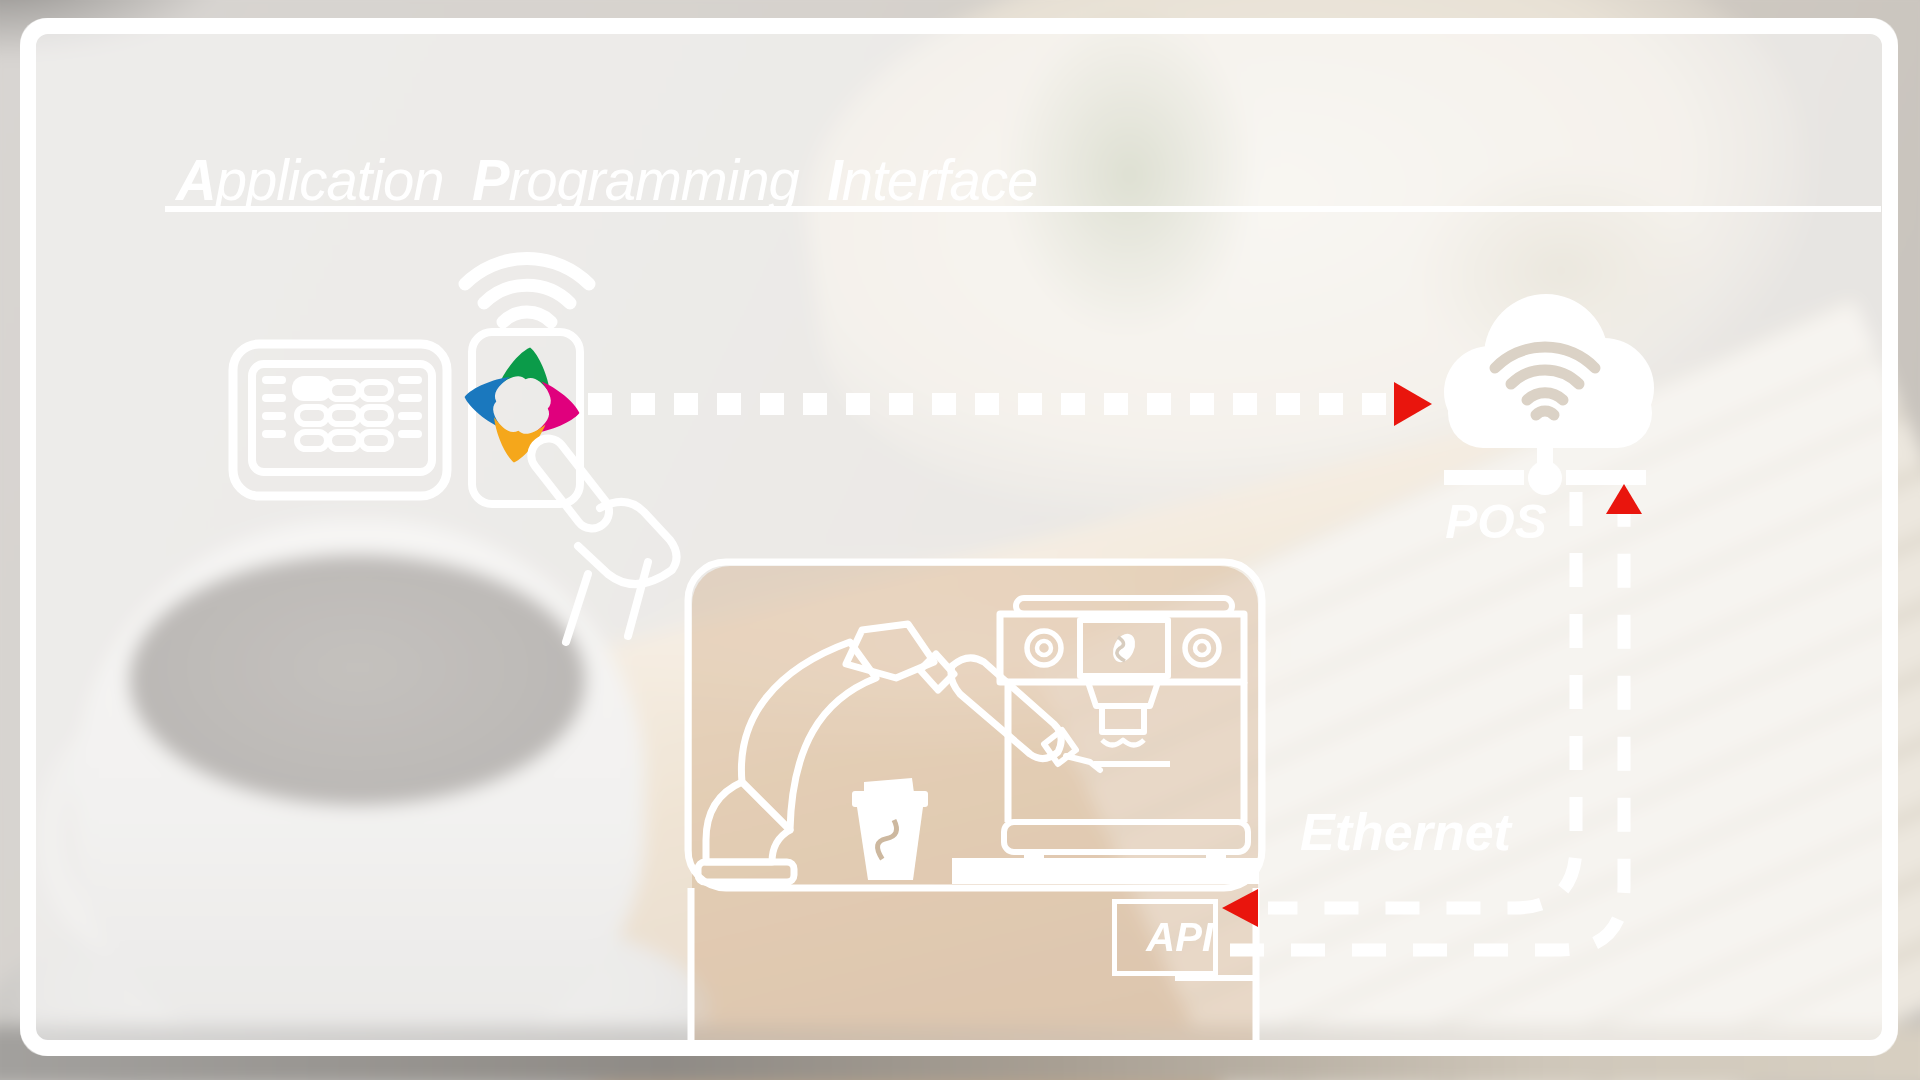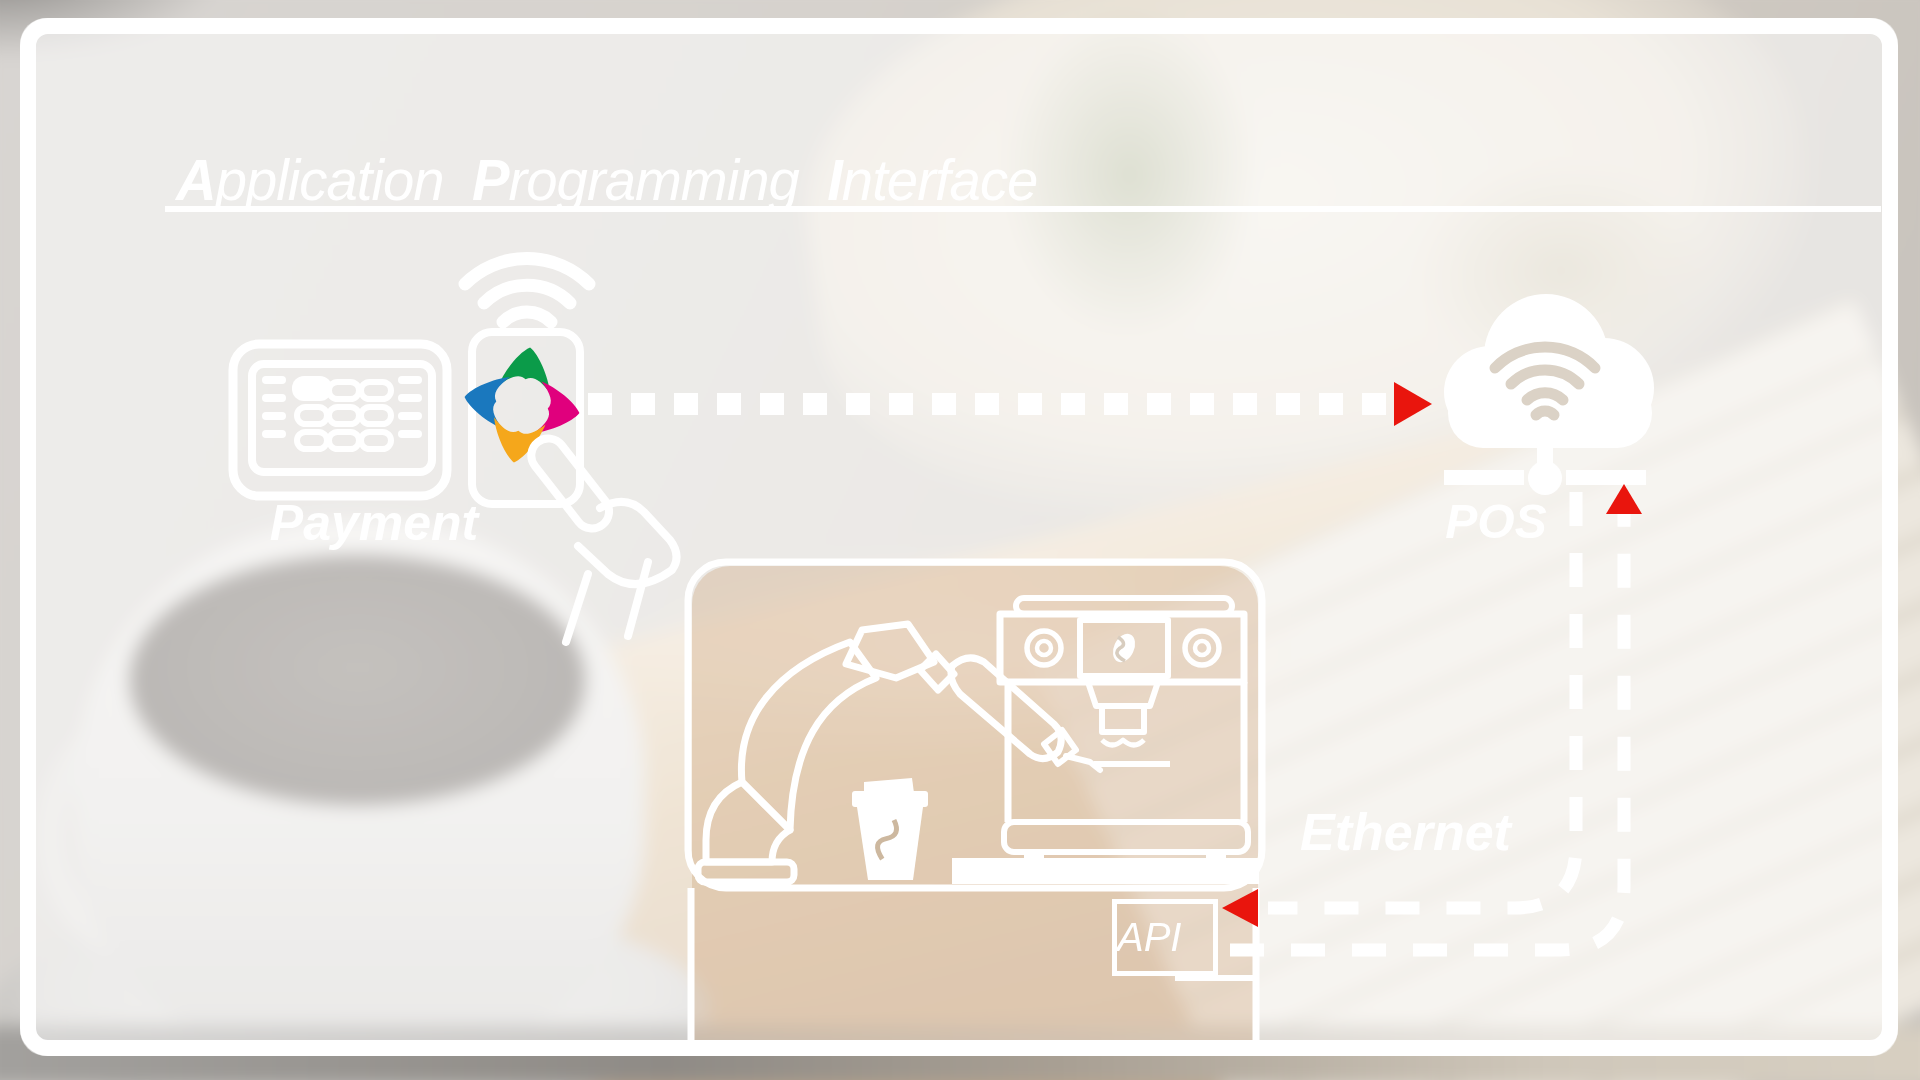--- a/index.html
+++ b/index.html
@@ -48,22 +48,22 @@
   .lbl{position:absolute;color:#fff;font-style:italic;font-weight:700;white-space:nowrap;}
   .title{left:176px;top:146px;font-size:58px;letter-spacing:-1px;transform:scaleX(.97);
          transform-origin:left;}
   .title .rest{font-weight:400;}
   .title .w{margin-right:14px;}
   .underline{position:absolute;left:165px;top:206px;width:1716px;height:6px;background:#fff;}
   .payment{left:258px;top:494px;width:232px;text-align:center;font-size:50px;}
   .pos{left:1436px;top:494px;width:120px;text-align:center;font-size:48px;}
   .ethernet{left:1300px;top:802px;font-size:52px;}
   .apibox{position:absolute;left:1112px;top:899px;width:106px;height:77px;border:5px solid #fff;
-          box-sizing:border-box;display:flex;align-items:center;justify-content:flex-start;
-          font-size:40px;color:#fff;font-style:italic;font-weight:400;}
+          box-sizing:border-box;display:flex;align-items:center;justify-content:flex-end;
+          font-size:40px;color:#fff;font-style:italic;font-weight:700;}
 </style>
 </head>
 <body>
 
 <div class="stage">
 
   <div class="photo">
     <div class="ph-book"></div>
     <div class="ph-leaf"></div>
     <div class="ph-leaf2"></div>
@@ -218,21 +218,20 @@
     <polygon points="1222,908 1258,889 1258,927" fill="#e9150d"></polygon>
   </svg>
 
   <div class="lbl title">
     <span class="w"><span class="lead">A</span><span class="rest">pplication</span></span>
     <span class="w"><span class="lead">P</span><span class="rest">rogramming</span></span>
     <span class="w"><span class="lead">I</span><span class="rest">nterface</span></span>
   </div>
   <div class="underline"></div>
 
-  <div class="lbl payment">Payment</div>
   <div class="lbl pos">POS</div>
   <div class="lbl ethernet">Ethernet</div>
 
   <div class="apibox">
     <span>API</span>
   </div>
 
   <div class="frame"></div>
 </div>
 

